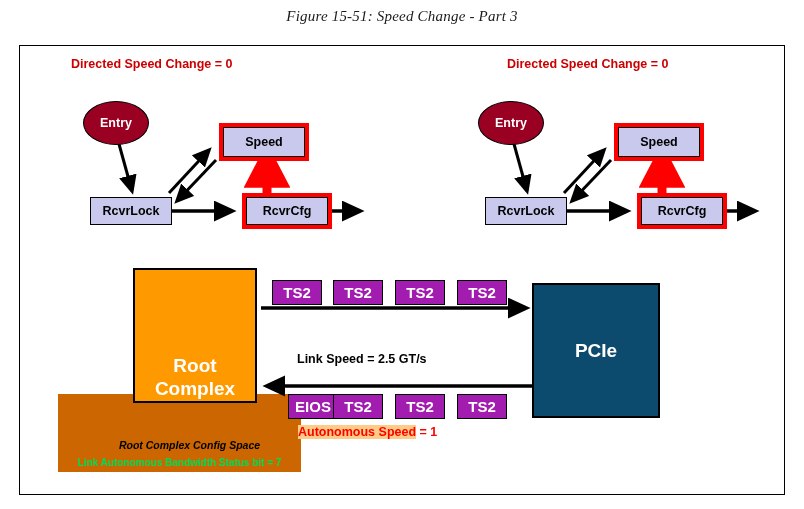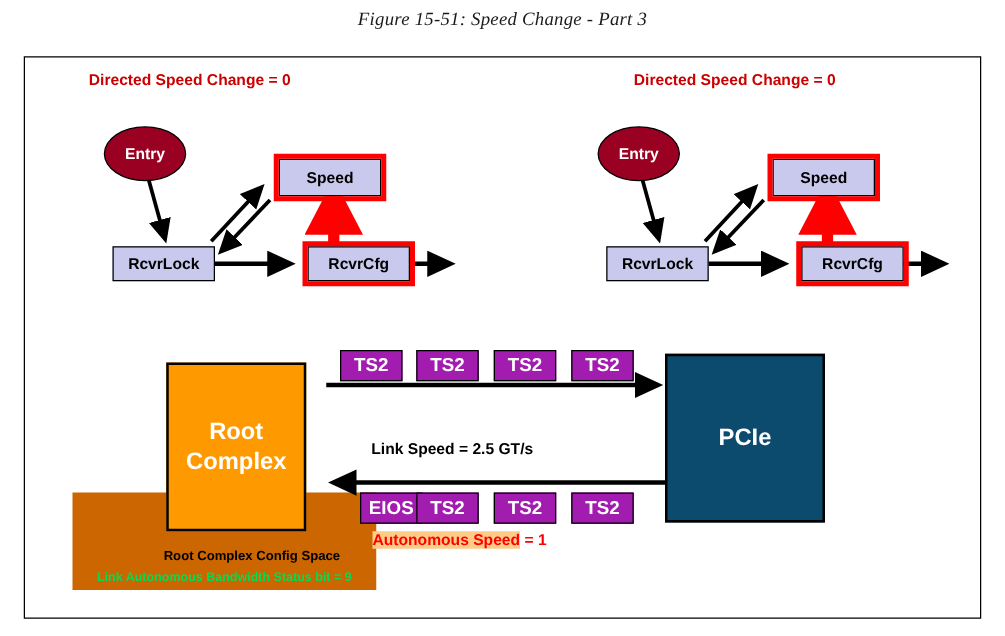--- a/index.html
+++ b/index.html
@@ -214,24 +214,24 @@
     <div class="state-box hl-red" style="left:585px; top:81px; width:82px; height:30px;">Speed</div>
 
     <div class="state-box" style="left:465px; top:151px; width:82px; height:28px;">RcvrLock</div>
 
     <div class="state-box hl-red" style="left:608px; top:151px; width:82px; height:28px;">RcvrCfg</div>
   </div>
 
   <div>
 
     <div class="cfg-space" style="left:38px; top:348px; width:243px; height:78px;"></div>
-    <div class="cfg-space-label" style="left:50px; top:393px; width:263px;">Root Complex Config Space</div>
-    <div class="cfg-space-bit" style="left:38px; top:411px; width:243px;">Link Autonomous Bandwidth Status bit = 9</div>
-
-    <div class="big-block" style="left:113px; top:244px; width:112px; height:135px; background:#ff9900;">
+    <div class="cfg-space-label" style="left:38px; top:393px; width:263px;font-style:italic;">Root Complex Config Space</div>
+    <div class="cfg-space-bit" style="left:38px; top:411px; width:243px;">Link Autonomous Bandwidth Status bit = 7</div>
+
+    <div class="big-block" style="left:113px; top:222px; width:124px; height:135px; background:#ff9900;justify-content:flex-end;">
       <span>Root</span>
       <span>Complex</span>
     </div>
 
     <div class="big-block" style="left:512px; top:237px; width:128px; height:135px; background:#0c4a6e;gap:41px;">
       <span>PCIe</span>
     </div>
 
     <svg class="sm-svg" width="766" height="450">
       <defs>

